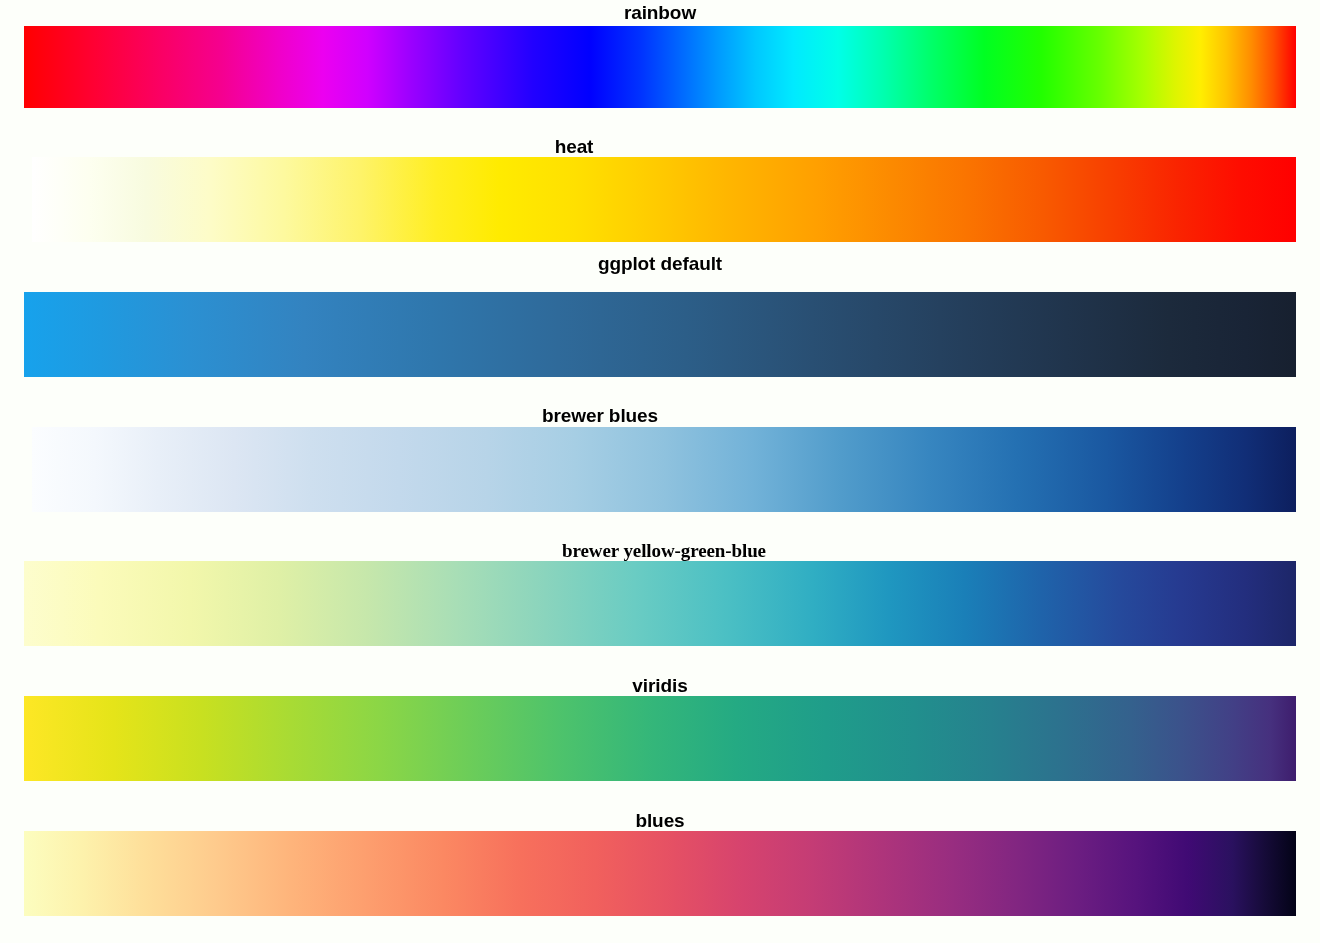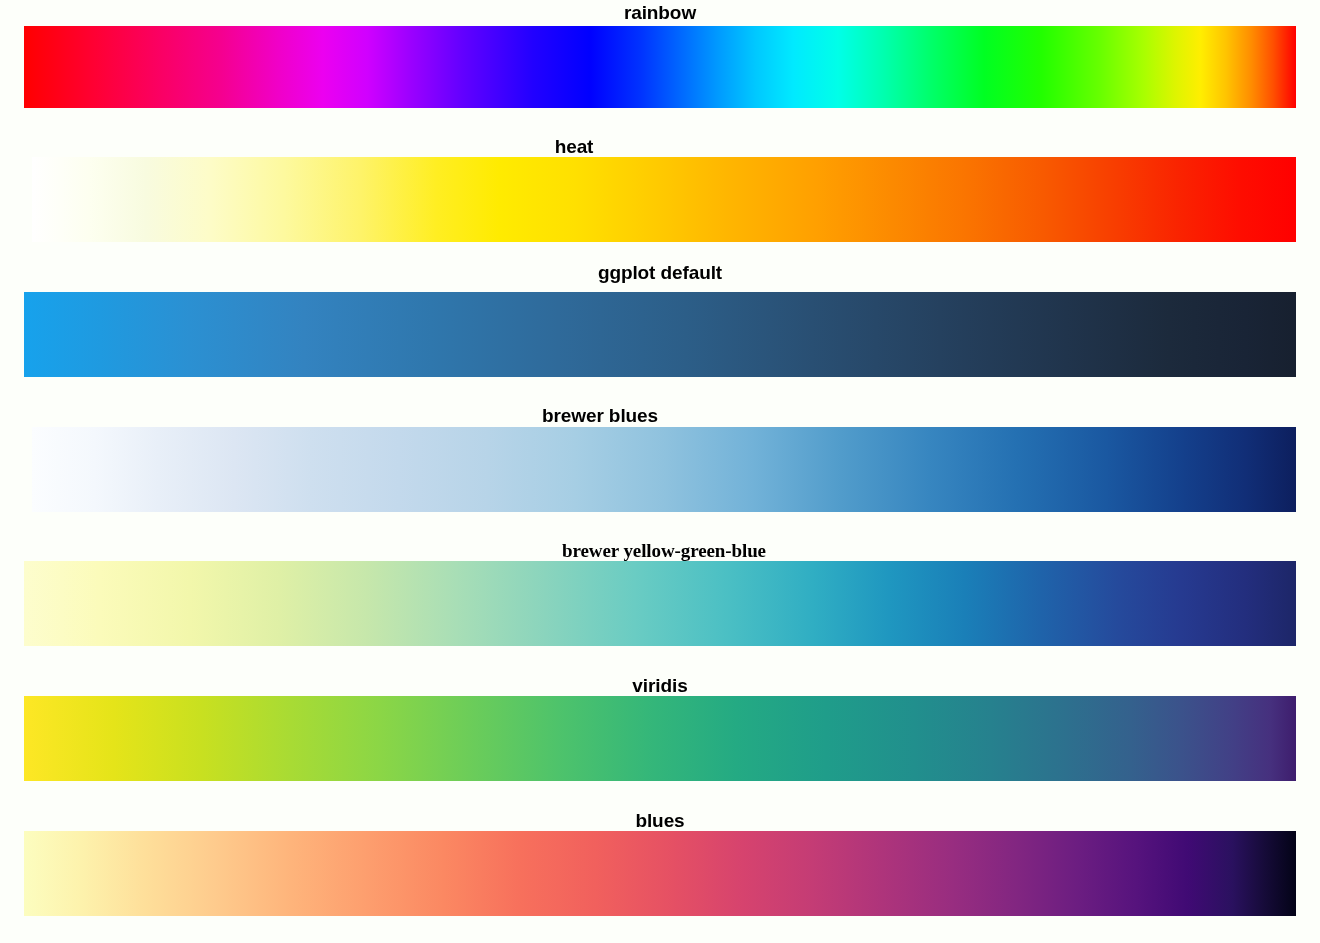--- a/index.html
+++ b/index.html
@@ -49,21 +49,21 @@
 <div id="canvas">
     <div class="palette-block" style="top: 0px;">
       <div class="palette-title" style="position: absolute; left: 0px; width: 1320px; top: 2px;">rainbow</div>
       <div class="palette-bar" style="top: 26px; height: 82px; left: 24px; width: 1272px; background: linear-gradient(to right, rgb(255, 0, 0) 0%, rgb(255, 0, 51) 5.5%, rgb(250, 0, 102) 11%, rgb(245, 0, 143) 15.5%, rgb(240, 0, 200) 20%, rgb(236, 0, 240) 23.5%, rgb(208, 0, 255) 27%, rgb(154, 0, 255) 30.5%, rgb(98, 0, 255) 34.5%, rgb(34, 0, 255) 40%, rgb(0, 0, 255) 44.5%, rgb(0, 51, 255) 48.5%, rgb(0, 102, 255) 51.5%, rgb(0, 153, 255) 54.5%, rgb(0, 200, 255) 57.5%, rgb(0, 234, 255) 60.5%, rgb(0, 255, 232) 64%, rgb(0, 255, 176) 67.5%, rgb(0, 255, 102) 71.5%, rgb(0, 255, 34) 75.5%, rgb(34, 255, 0) 80%, rgb(102, 255, 0) 84.5%, rgb(168, 255, 0) 88%, rgb(221, 245, 0) 90.5%, rgb(255, 238, 0) 92.5%, rgb(255, 196, 0) 94.5%, rgb(255, 140, 0) 96.5%, rgb(255, 80, 0) 98.2%, rgb(255, 0, 0) 100%);"></div>
     </div>
     <div class="palette-block" style="top: 0px;">
       <div class="palette-title" style="position: absolute; left: 0px; width: 1064px; top: 136px; margin-left: 42px;">heat</div>
       <div class="palette-bar" style="top: 157px; height: 85px; left: 32px; width: 1264px; background: linear-gradient(to right, rgb(255, 255, 255) 0%, rgb(253, 255, 240) 4.5%, rgb(248, 251, 223) 9%, rgb(253, 252, 200) 14%, rgb(253, 249, 158) 20%, rgb(254, 243, 105) 26%, rgb(255, 238, 34) 32%, rgb(255, 235, 0) 37%, rgb(255, 224, 0) 43%, rgb(255, 204, 0) 49%, rgb(255, 182, 0) 55%, rgb(255, 160, 0) 62%, rgb(252, 138, 0) 68%, rgb(250, 116, 0) 74%, rgb(248, 90, 0) 80%, rgb(248, 60, 0) 86%, rgb(250, 34, 0) 91%, rgb(254, 13, 0) 95.5%, rgb(255, 0, 0) 100%);"></div>
     </div>
     <div class="palette-block" style="top: 0px;">
-      <div class="palette-title" style="position: absolute; left: 0px; width: 1320px; top: 262px;">ggplot default</div>
+      <div class="palette-title" style="position: absolute; left: 0px; width: 1320px; top: 253px;">ggplot default</div>
       <div class="palette-bar" style="top: 292px; height: 85px; left: 24px; width: 1272px; background: linear-gradient(to right, rgb(23, 162, 236) 0%, rgb(31, 154, 224) 6%, rgb(43, 144, 210) 13%, rgb(51, 131, 192) 22%, rgb(47, 119, 173) 32%, rgb(47, 106, 154) 42%, rgb(44, 94, 136) 52%, rgb(41, 79, 115) 62%, rgb(37, 65, 95) 72%, rgb(32, 52, 76) 82%, rgb(28, 42, 60) 90%, rgb(25, 36, 54) 96%, rgb(23, 32, 47) 100%);"></div>
     </div>
     <div class="palette-block" style="top: 0px;">
       <div class="palette-title" style="position: absolute; left: 0px; width: 1200px; top: 405px;">brewer blues</div>
       <div class="palette-bar" style="top: 427px; height: 85px; left: 32px; width: 1264px; background: linear-gradient(to right, rgb(251, 253, 255) 0%, rgb(244, 248, 253) 5%, rgb(232, 239, 248) 10%, rgb(220, 230, 243) 16%, rgb(206, 223, 239) 22%, rgb(195, 217, 236) 29%, rgb(183, 212, 232) 36%, rgb(166, 206, 228) 43%, rgb(143, 194, 222) 50%, rgb(114, 178, 216) 57%, rgb(81, 156, 203) 64%, rgb(55, 134, 192) 71%, rgb(36, 112, 178) 78%, rgb(26, 88, 161) 85%, rgb(20, 64, 140) 91%, rgb(17, 46, 119) 96%, rgb(13, 31, 94) 100%);"></div>
     </div>
     <div class="palette-block" style="top: 0px;">
       <div class="palette-title" style="position: absolute; left: 4px; width: 1320px; top: 540px; font-family: Liberation Serif, serif;">brewer yellow-green-blue</div>
       <div class="palette-bar" style="top: 561px; height: 85px; left: 24px; width: 1272px; background: linear-gradient(to right, rgb(253, 253, 205) 0%, rgb(251, 251, 186) 6%, rgb(242, 247, 171) 13%, rgb(223, 240, 166) 20%, rgb(198, 231, 171) 27%, rgb(168, 222, 182) 34%, rgb(138, 212, 189) 41%, rgb(106, 204, 195) 48%, rgb(76, 192, 196) 55%, rgb(48, 174, 195) 62%, rgb(31, 151, 192) 68%, rgb(26, 127, 184) 74%, rgb(31, 99, 170) 80%, rgb(37, 74, 156) 86%, rgb(38, 58, 144) 91%, rgb(35, 46, 126) 96%, rgb(29, 38, 104) 100%);"></div>
     </div>

